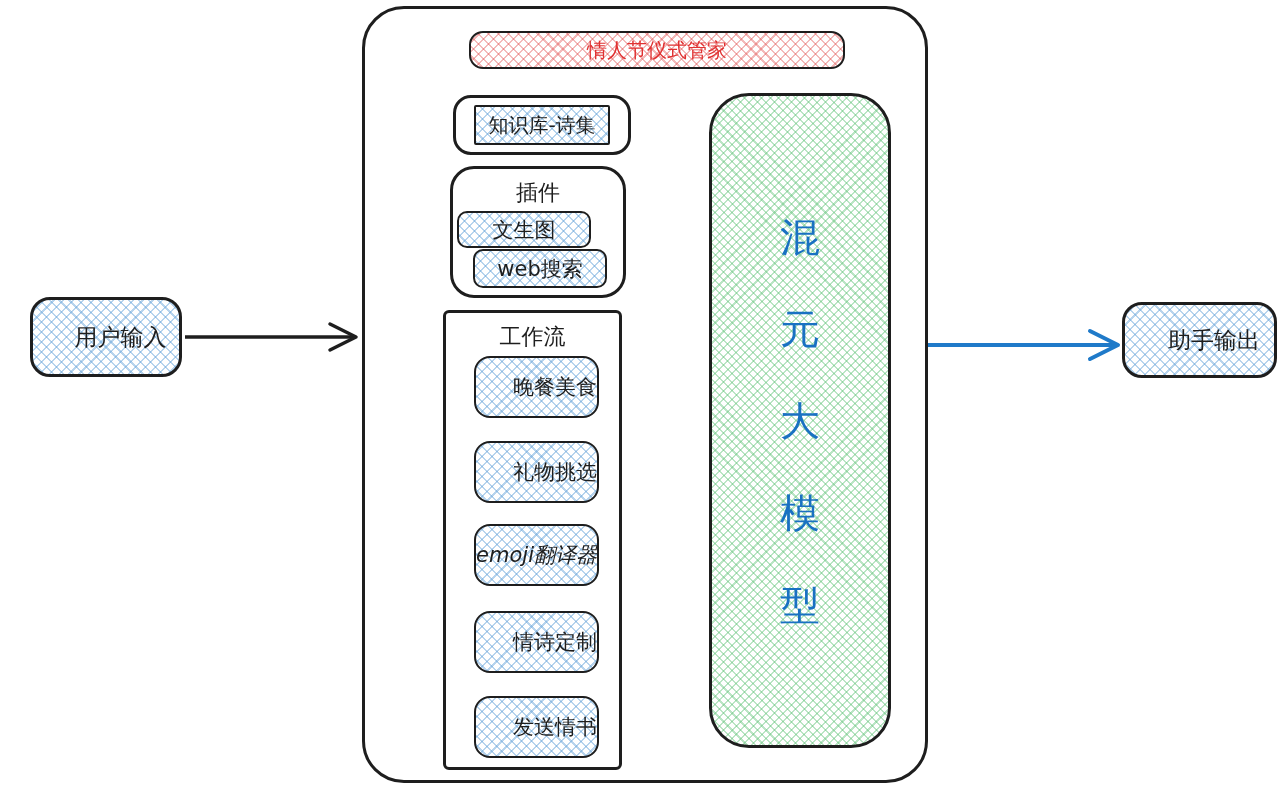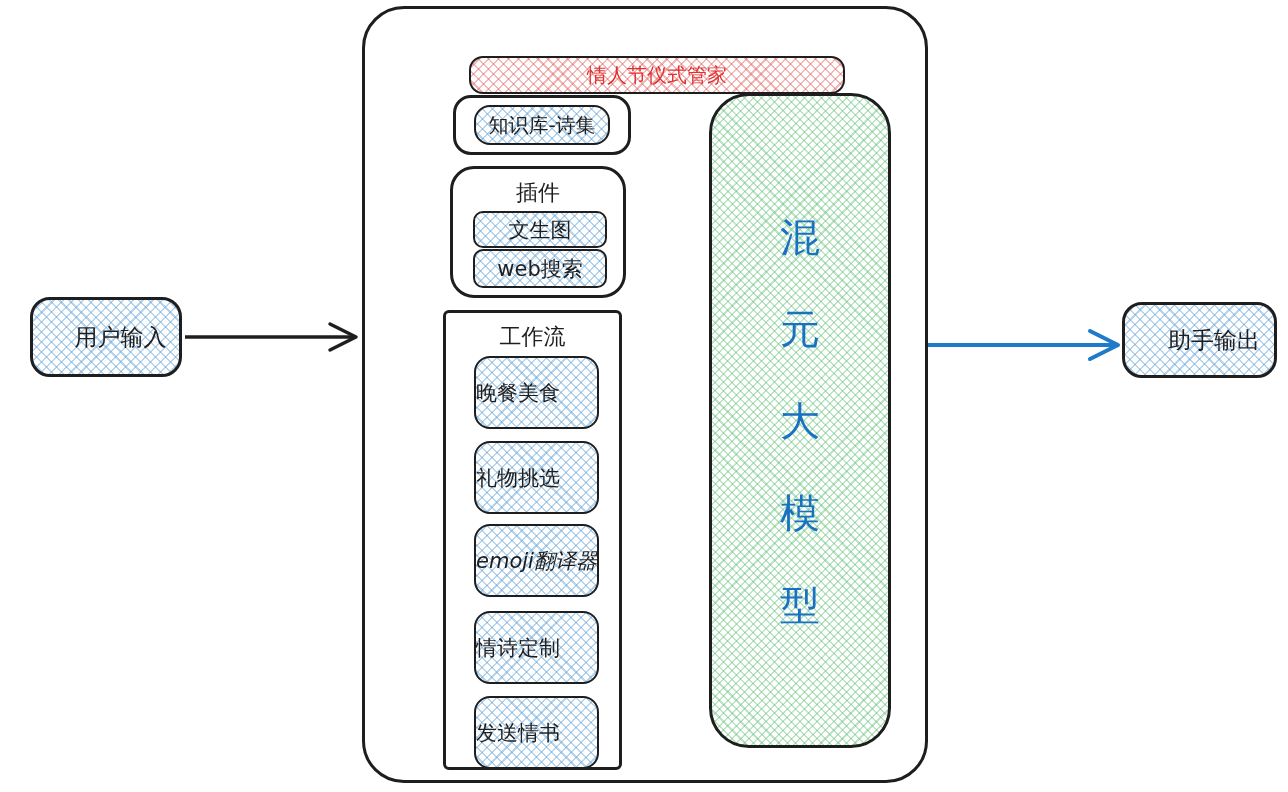--- a/index.html
+++ b/index.html
@@ -64,34 +64,33 @@
   }
   .title-box {
     position: absolute;
     left: 104px; top: 22px;
     width: 376px; height: 38px;
     border: 2.5px solid #1e1e1e;
     border-radius: 14px;
     display: flex; align-items: center; justify-content: center;
     font-size: 20px;
     color: #e03131;
-    margin-top: 25px;
   }
   .kb-outer {
     position: absolute;
     left: 88px; top: 86px;
     width: 178px; height: 60px;
     border: 3px solid #1e1e1e;
     border-radius: 18px;
     display: flex; align-items: center; justify-content: center;
   }
   .kb-inner {
     width: 136px; height: 40px;
     border: 2.5px solid #1e1e1e;
-    border-radius: 16px;
+    border-radius: 2px;
     display: flex; align-items: center; justify-content: center;
     font-size: 20px;
   }
   .group-box {
     position: absolute;
     border: 3px solid #1e1e1e;
     background: #ffffff;
   }
   .plugins-box {
     left: 85px; top: 157px;
@@ -113,29 +112,29 @@
     color: #1e1e1e;
   }
   .pill {
     position: absolute;
     border: 2.5px solid #1e1e1e;
     border-radius: 10px;
     display: flex; align-items: center; justify-content: center;
     font-size: 21px;
     color: #1e1e1e;
   }
-  .pill-t2i  { left: 20px; top: 42px; width: 134px; height: 37px; }
+  .pill-t2i  { left: 4px; top: 42px; width: 134px; height: 37px; }
   .pill-web  { left: 20px; top: 80px; width: 134px; height: 39px; }
   .wf-item {
     position: absolute;
     left: 28px;
-    width: 125px; height: 73px;
+    width: 125px; height: 62px;
     border: 2.5px solid #1e1e1e;
     border-radius: 16px;
-    display: flex; align-items: center; justify-content: flex-start;
+    display: flex; align-items: center; justify-content: flex-end;
     font-size: 21px;
     color: #1e1e1e;
   }
   .wf-0 { top: 43px; }
   .wf-1 { top: 128px; }
   .wf-2 { top: 211px; font-style: italic; }
   .wf-3 { top: 298px; }
   .wf-4 { top: 383px; }
   .model-box {
     position: absolute;

